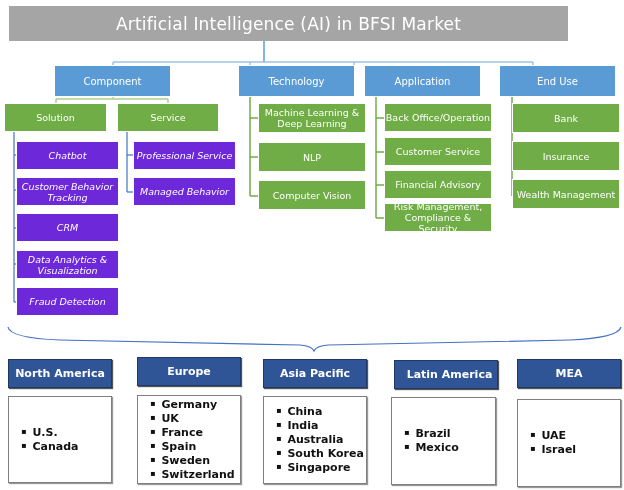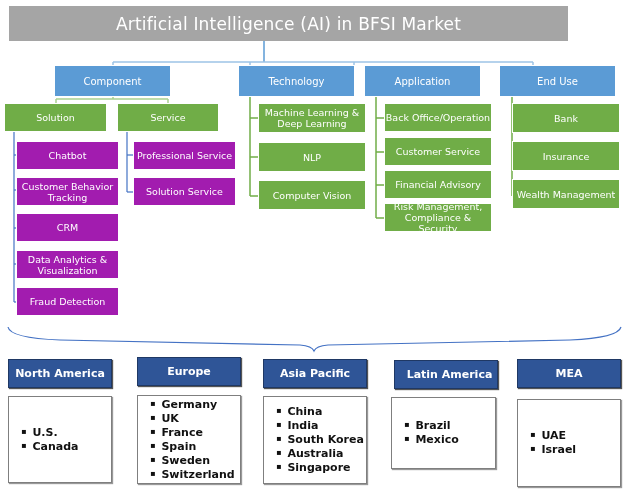--- a/index.html
+++ b/index.html
@@ -1,21 +1,21 @@
 <!DOCTYPE html>
 <html><head>
 <meta charset="utf-8">
 <style>
   html, body { margin:0; padding:0; background:#ffffff; }
   body { width:624px; height:490px; position:relative; overflow:hidden; font-family:"DejaVu Sans", sans-serif; }
   .abs { position:absolute; box-sizing:border-box; }
   .title { left:9px; top:6px; width:559px; height:35px; background:#a5a5a5; color:#ffffff; font-size:17px; display:flex; align-items:center; justify-content:center; letter-spacing:0.2px; }
   .lvl1 { background:#5b9bd5; color:#ffffff; font-size:10px; display:flex; align-items:center; justify-content:center; text-align:center; border:1px solid #ffffff; }
   .green { background:#70ad47; color:#ffffff; font-size:9.5px; display:flex; align-items:center; justify-content:center; text-align:center; line-height:11px; border:1px solid #ffffff; }
-  .blue { background:#a21caf; color:#ffffff; font-size:9.5px; display:flex; align-items:center; justify-content:center; text-align:center; line-height:11px; border:1px solid #ffffff; }
+  .blue { background:#6d28d9; color:#ffffff; font-size:9.5px; display:flex; align-items:center; justify-content:center; text-align:center; line-height:11px; border:1px solid #ffffff;font-style:italic; }
   .region { background:#2f5597; color:#ffffff; font-weight:bold; font-size:11px; display:flex; align-items:center; justify-content:center; border:1px solid #1f3864; box-shadow:1px 1px 1px #555; }
   .clist { background:#ffffff; border:1px solid #7f7f7f; box-shadow:1px 1px 1px #999; display:flex; align-items:center; }
   .clist ul { margin:0; padding:0 0 0 12px; list-style:none; }
   .clist li { font-weight:bold; font-size:11px; color:#111; line-height:13px; }
   .clist li::before { content:"\25AA"; font-size:8px; margin-right:6px; position:relative; top:-2px; }
 </style>
 </head>
 <body>
 
 <svg class="abs" style="left:0;top:0;" width="624" height="490">
@@ -76,21 +76,21 @@
 <div class="abs green" style="left:4px;top:103px;width:103px;height:29px;">Solution</div>
 <div class="abs green" style="left:117px;top:103px;width:102px;height:29px;">Service</div>
 
 <div class="abs blue" style="left:16px;top:141px;width:103px;height:29px;">Chatbot</div>
 <div class="abs blue" style="left:16px;top:177px;width:103px;height:29px;">Customer Behavior Tracking</div>
 <div class="abs blue" style="left:16px;top:213px;width:103px;height:29px;">CRM</div>
 <div class="abs blue" style="left:16px;top:250px;width:103px;height:29px;">Data Analytics &amp; Visualization</div>
 <div class="abs blue" style="left:16px;top:287px;width:103px;height:29px;">Fraud Detection</div>
 
 <div class="abs blue" style="left:133px;top:141px;width:103px;height:29px;">Professional Service</div>
-<div class="abs blue" style="left:133px;top:177px;width:103px;height:29px;">Solution Service</div>
+<div class="abs blue" style="left:133px;top:177px;width:103px;height:29px;">Managed Behavior</div>
 
 <div class="abs green" style="left:258px;top:103px;width:108px;height:30px;">Machine Learning &amp; Deep Learning</div>
 <div class="abs green" style="left:258px;top:142px;width:108px;height:30px;">NLP</div>
 <div class="abs green" style="left:258px;top:180px;width:108px;height:30px;">Computer Vision</div>
 
 <div class="abs green" style="left:384px;top:103px;width:108px;height:29px;">Back Office/Operation</div>
 <div class="abs green" style="left:384px;top:137px;width:108px;height:29px;">Customer Service</div>
 <div class="abs green" style="left:384px;top:170px;width:108px;height:29px;">Financial Advisory</div>
 <div class="abs green" style="left:384px;top:203px;width:108px;height:29px;">Risk Management, Compliance &amp; Security</div>
 
@@ -117,26 +117,26 @@
     <li>France</li>
     <li>Spain</li>
     <li>Sweden</li>
     <li>Switzerland</li>
   </ul>
 </div>
 <div class="abs clist" style="left:263px;top:396px;width:104px;height:88px;">
   <ul>
     <li>China</li>
     <li>India</li>
+    <li>Australia</li>
     <li>South Korea</li>
-    <li>Australia</li>
     <li>Singapore</li>
   </ul>
 </div>
-<div class="abs clist" style="left:391px;top:397px;width:105px;height:72px;">
+<div class="abs clist" style="left:391px;top:397px;width:105px;height:88px;">
   <ul>
     <li>Brazil</li>
     <li>Mexico</li>
   </ul>
 </div>
 <div class="abs clist" style="left:517px;top:399px;width:104px;height:88px;">
   <ul>
     <li>UAE</li>
     <li>Israel</li>
   </ul>

